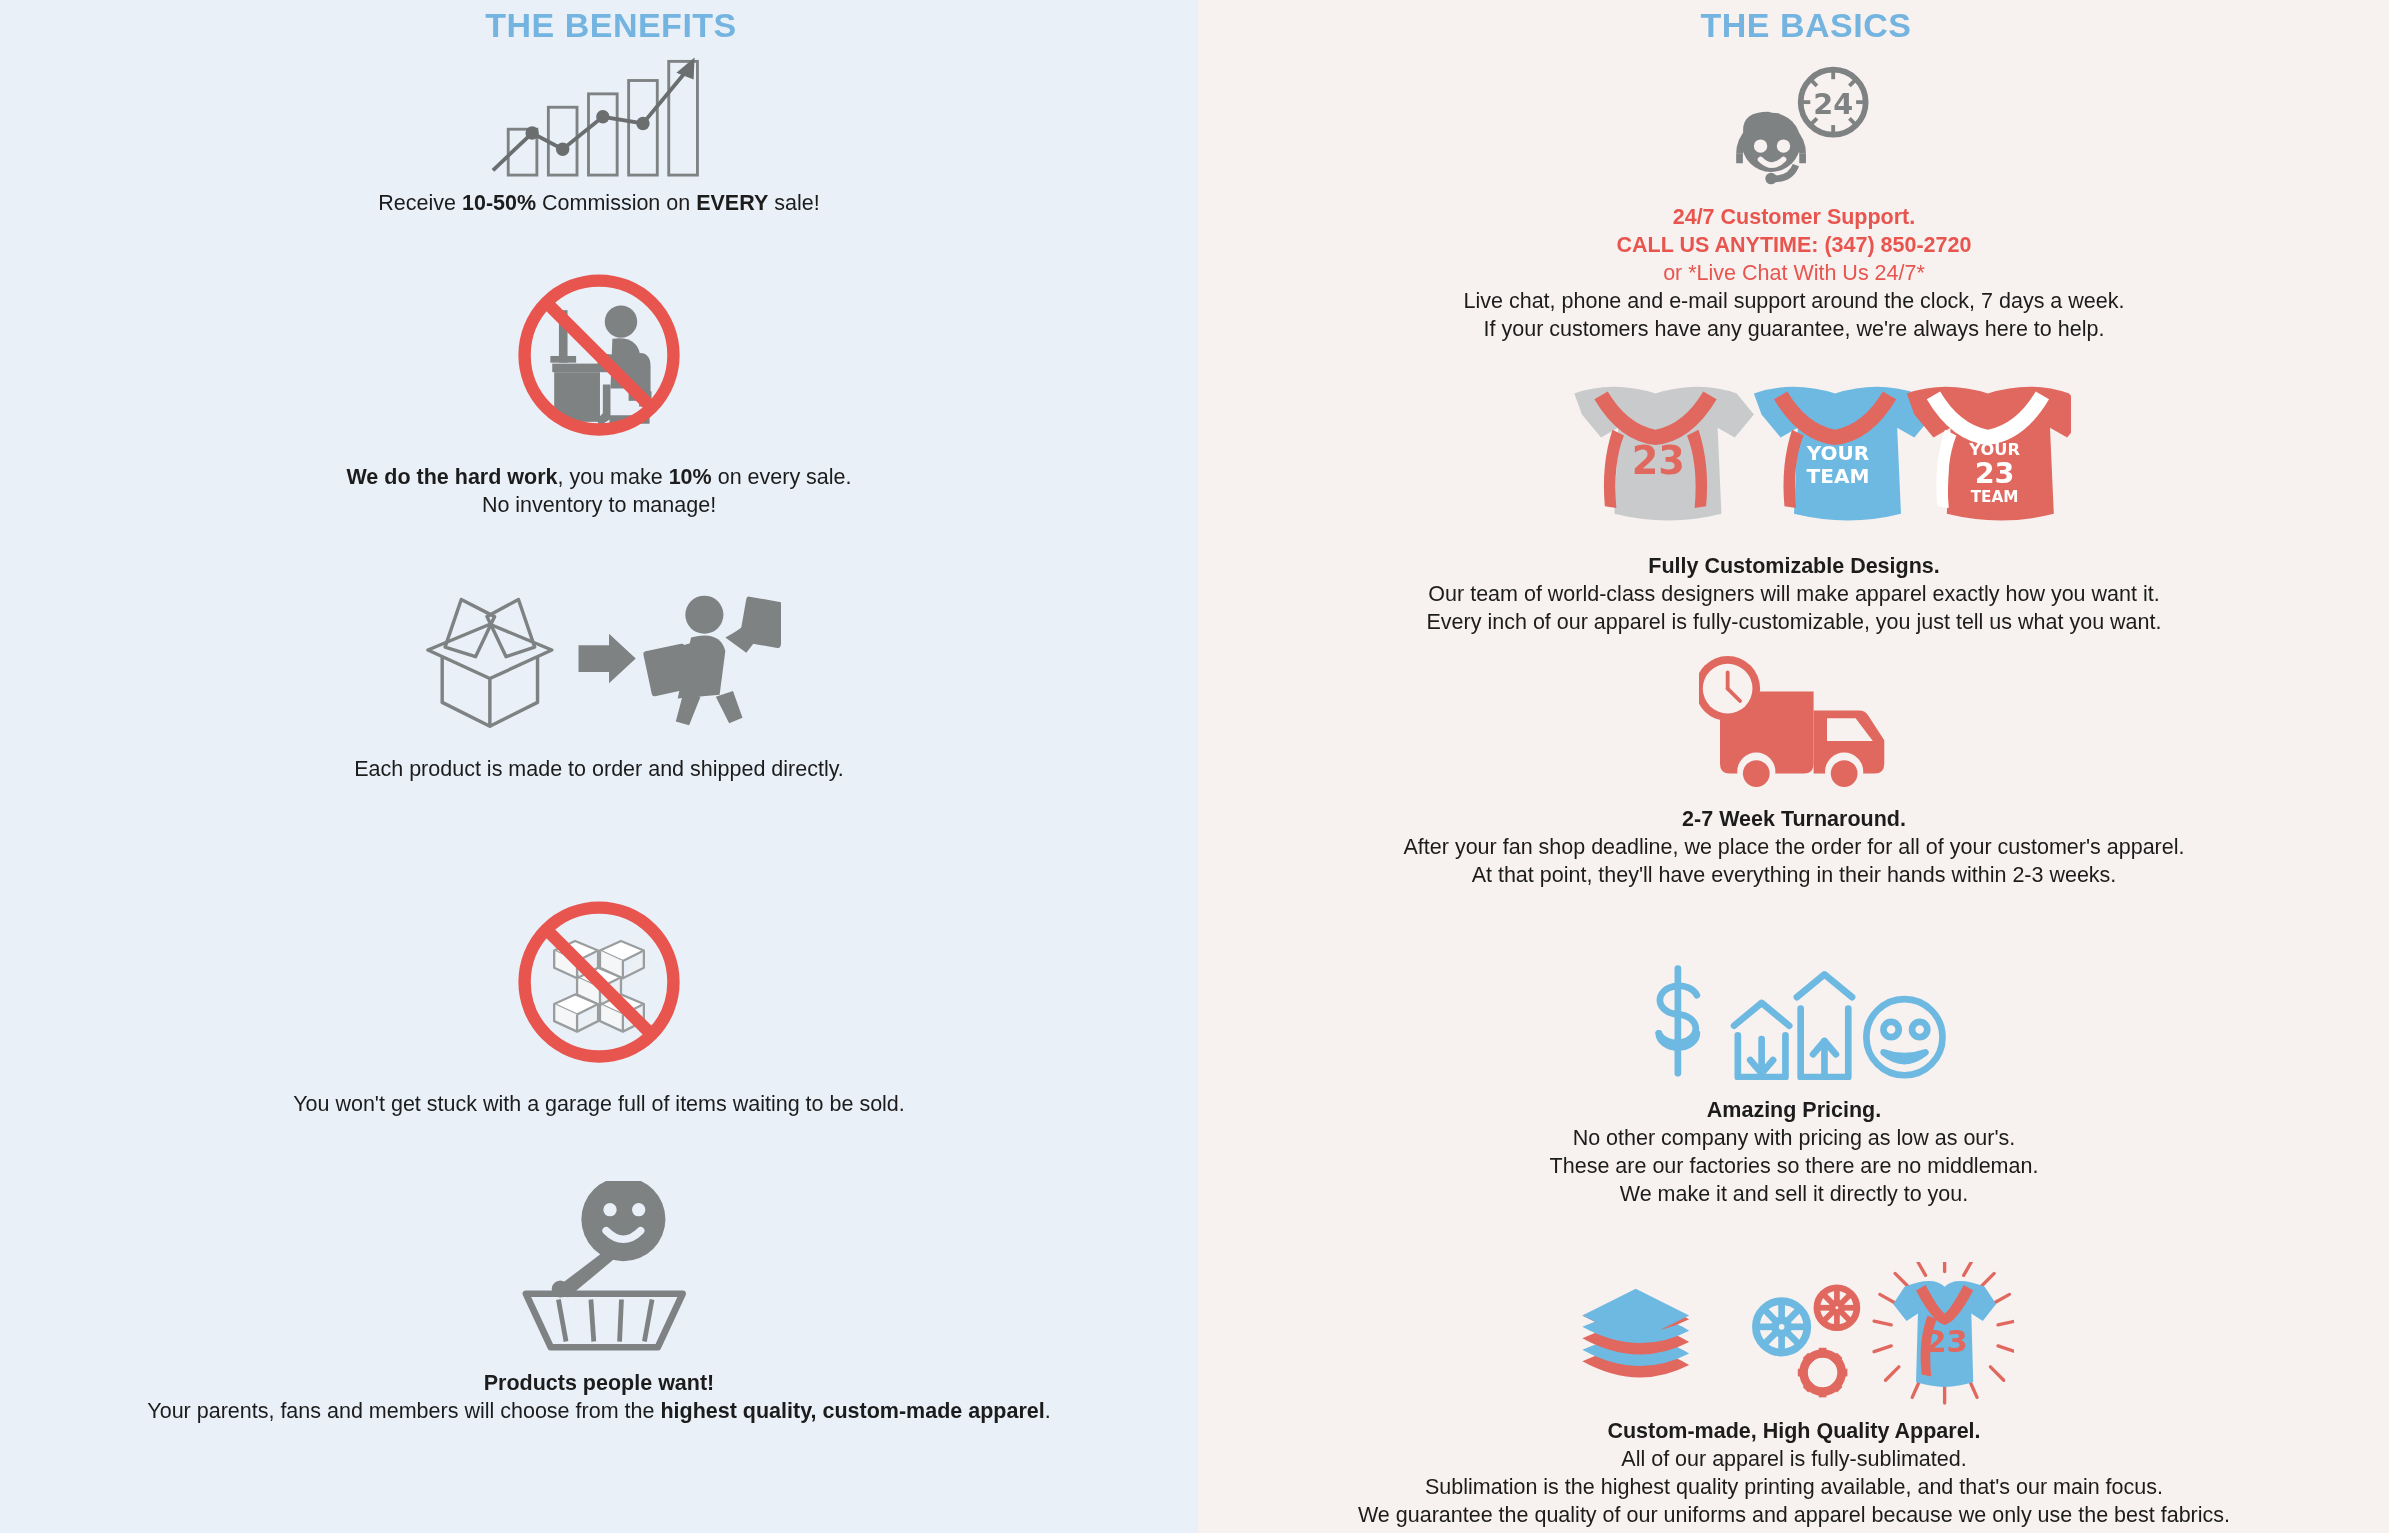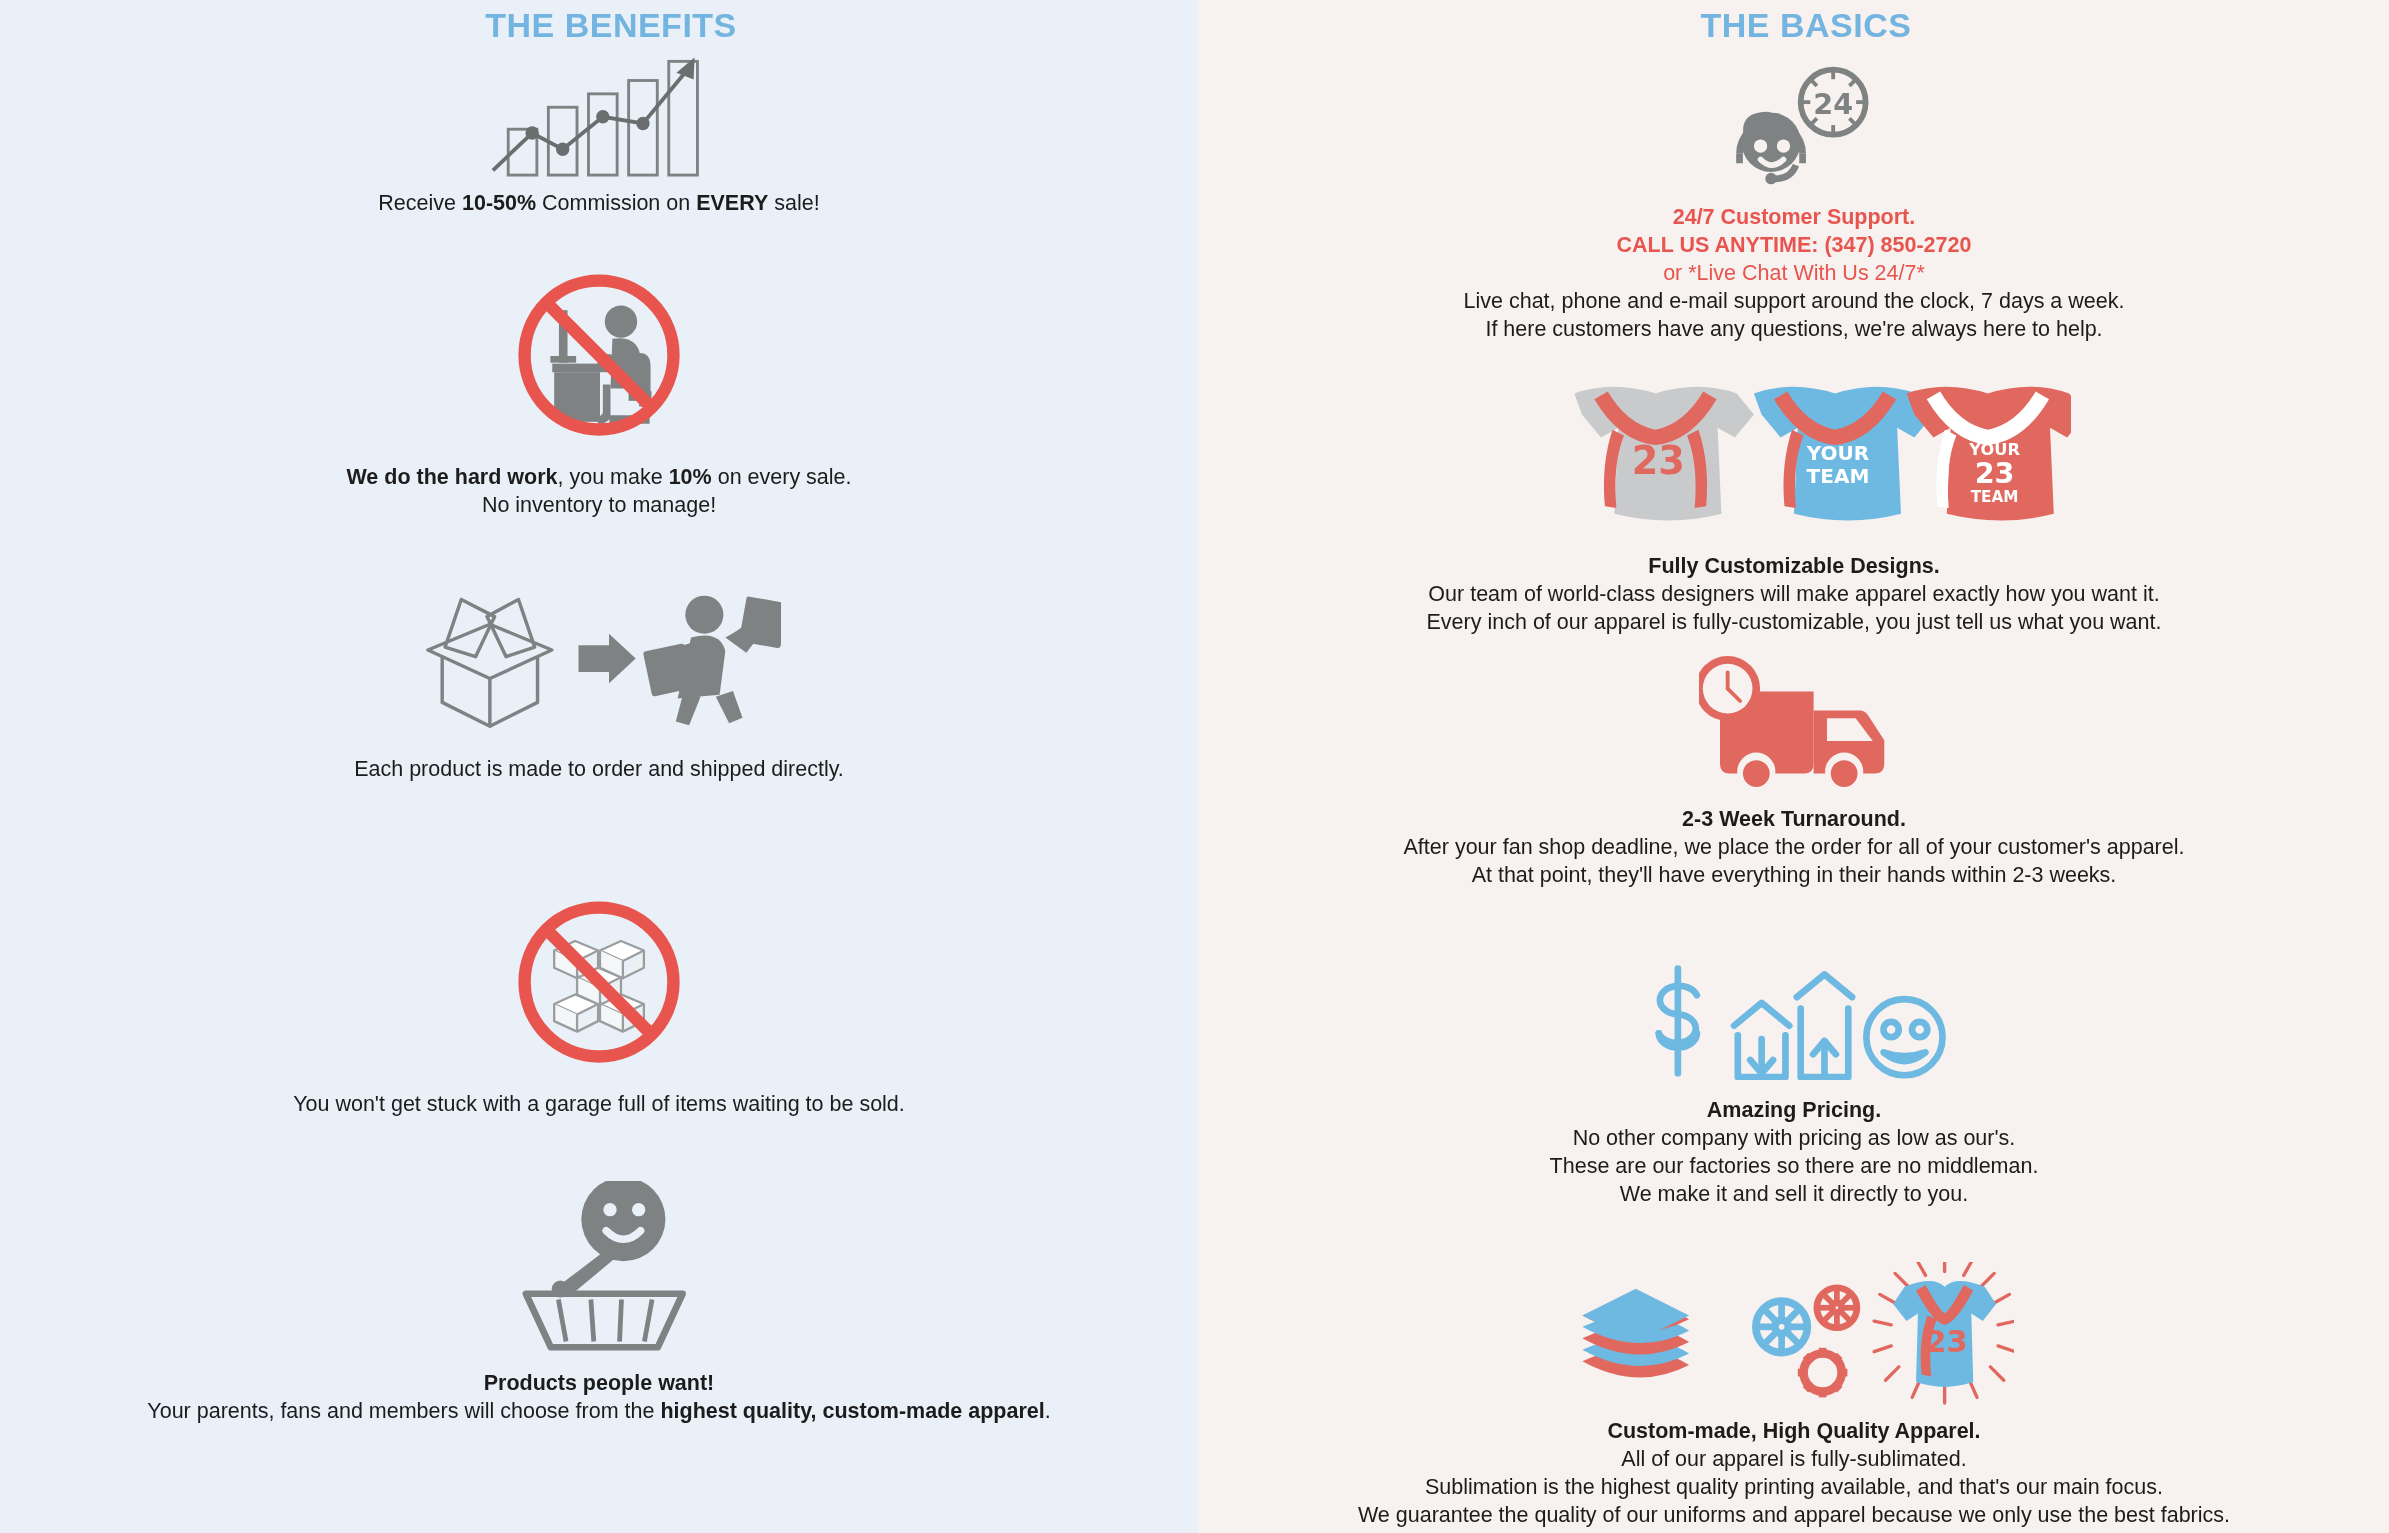--- a/index.html
+++ b/index.html
@@ -232,21 +232,21 @@
           <circle cx="60" cy="88" r="7" fill="#f7f1ef"></circle>
           <circle cx="84" cy="88" r="7" fill="#f7f1ef"></circle>
           <path d="M60 102 q12 12 24 0" fill="none" stroke="#f7f1ef" stroke-width="6" stroke-linecap="round"></path>
         </svg>
       </div>
       <div class="caption cap-gap-sm">
         <div><span style="font-weight: bold; color: rgb(232, 85, 78);">24/7 Customer Support.</span></div>
         <div><span style="font-weight: bold; color: rgb(232, 85, 78);">CALL US ANYTIME: (347) 850-2720</span></div>
         <div><span style="font-weight: normal; color: rgb(232, 85, 78);">or *Live Chat With Us 24/7*</span></div>
         <div><span>Live chat, phone and e-mail support around the clock, 7 days a week.</span></div>
-        <div><span>If here customers have any questions, we're always here to help.</span></div>
+        <div><span>If your customers have any guarantee, we're always here to help.</span></div>
       </div>
     </div>
 
     <div class="block rb2">
       <div class="icon-wrap">
         <svg width="554" height="158" viewBox="0 0 580 165">
 
           <g>
             <path d="M60 16 q40 -14 85 0 q45 -14 85 0 l18 22 -20 24 -18 -10 4 90 q-55 14 -112 0 l4 -90 -18 10 -20 -24z" fill="#c9cacb"></path>
             <path d="M95 14 q20 34 50 40 q30 -6 50 -40 l14 8 q-26 44 -64 48 q-38 -4 -64 -48z" fill="#e1685f"></path>
@@ -294,21 +294,21 @@
             <line x1="30" y1="35" x2="43" y2="48"></line>
           </g>
           <polygon points="134,66 164,66 182,90 134,90" fill="#f7f1ef"></polygon>
           <circle cx="60" cy="122" r="20" fill="#f7f1ef"></circle>
           <circle cx="60" cy="124" r="14" fill="#e1685f"></circle>
           <circle cx="152" cy="122" r="20" fill="#f7f1ef"></circle>
           <circle cx="152" cy="124" r="14" fill="#e1685f"></circle>
         </svg>
       </div>
       <div class="caption cap-gap-md">
-        <div><span style="font-weight: bold;">2-3 Week Turnaround.</span></div>
+        <div><span style="font-weight: bold;">2-7 Week Turnaround.</span></div>
         <div><span>After your fan shop deadline, we place the order for all of your customer's apparel.</span></div>
         <div><span>At that point, they'll have everything in their hands within 2-3 weeks.</span></div>
       </div>
     </div>
 
     <div class="block rb4">
       <div class="icon-wrap">
         <svg width="306" height="119" viewBox="0 0 320 125">
           <g fill="none" stroke="#6db9e2" stroke-width="7" stroke-linecap="round" stroke-linejoin="round">
 

